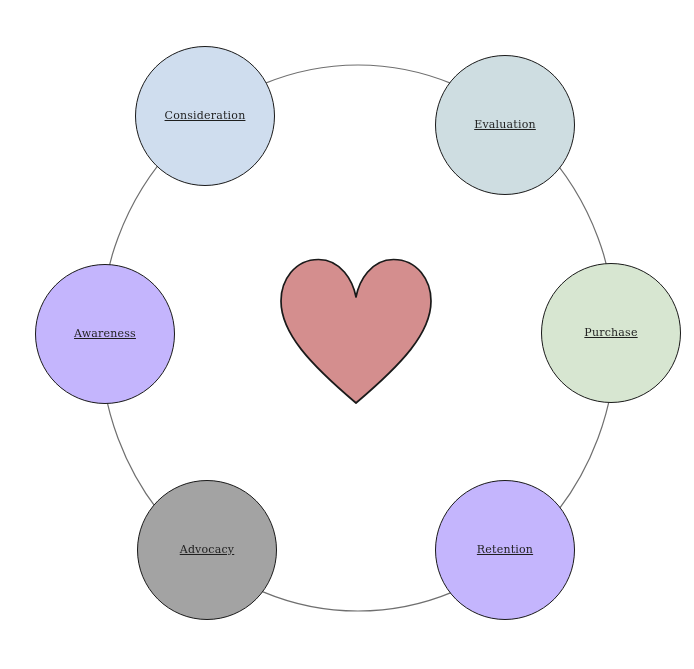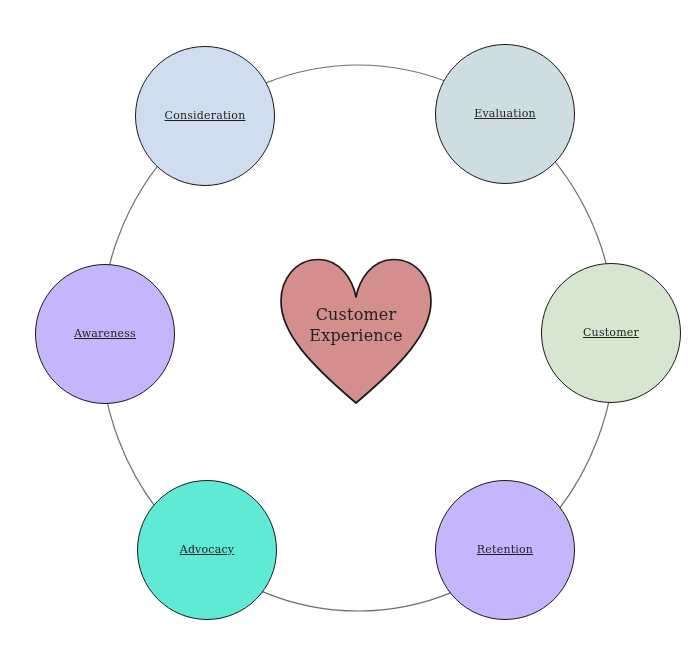--- a/index.html
+++ b/index.html
@@ -34,21 +34,21 @@
   }
   .node-label {
     font-size: 11px;
     line-height: 20px;
     letter-spacing: 0.2px;
     text-decoration: underline;
   }
   
   .node-0 { left: 35px;  top: 264px; }  
   .node-1 { left: 135px; top: 46px;  }  
-  .node-2 { left: 435px; top: 44px;  }  
+  .node-2 { left: 435px; top: 55px;  }  
   .node-3 { left: 541px; top: 263px; }  
   .node-4 { left: 435px; top: 480px; }  
   .node-5 { left: 137px; top: 480px; }  
 
   .center-label {
     position: absolute;
     left: 291px;
     top: 304px;
     width: 130px;
     text-align: center;
@@ -66,39 +66,38 @@
     <ellipse cx="358" cy="338" rx="258" ry="273" fill="none" stroke-width="1.2" style="stroke: rgb(111, 111, 111);"></ellipse>
     <path d="M 356 297
              C 353 281, 341 259.5, 318.5 259.5
              C 294.5 259.5, 281 280.5, 281 301
              C 281 333, 310 364, 356 403
              C 402 364, 431 333, 431 301
              C 431 280.5, 417.5 259.5, 393.5 259.5
              C 371 259.5, 359 281, 356 297 Z" stroke-width="1.7" stroke-linejoin="round" stroke="#1a1a1a" style="fill: rgb(212, 142, 142);"></path>
   </svg>
 
-  <div class="center-label">Customer Experience</div>
 
   <div class="node node-0" style="background-color: #c4b5fd;">
     <span class="node-label">Awareness</span>
   </div>
 
   <div class="node node-1" style="background-color: rgb(207, 221, 238);">
     <span class="node-label">Consideration</span>
   </div>
 
   <div class="node node-2" style="background-color: rgb(206, 221, 225);">
     <span class="node-label">Evaluation</span>
   </div>
 
   <div class="node node-3" style="background-color: rgb(215, 230, 209);">
-    <span class="node-label">Customer</span>
+    <span class="node-label">Purchase</span>
   </div>
 
   <div class="node node-4" style="background-color: #c4b5fd;">
     <span class="node-label">Retention</span>
   </div>
 
-  <div class="node node-5" style="background-color: #5eead4;">
+  <div class="node node-5" style="background-color: #a3a3a3;">
     <span class="node-label">Advocacy</span>
   </div>
 
 </div>
 
 </body></html>

